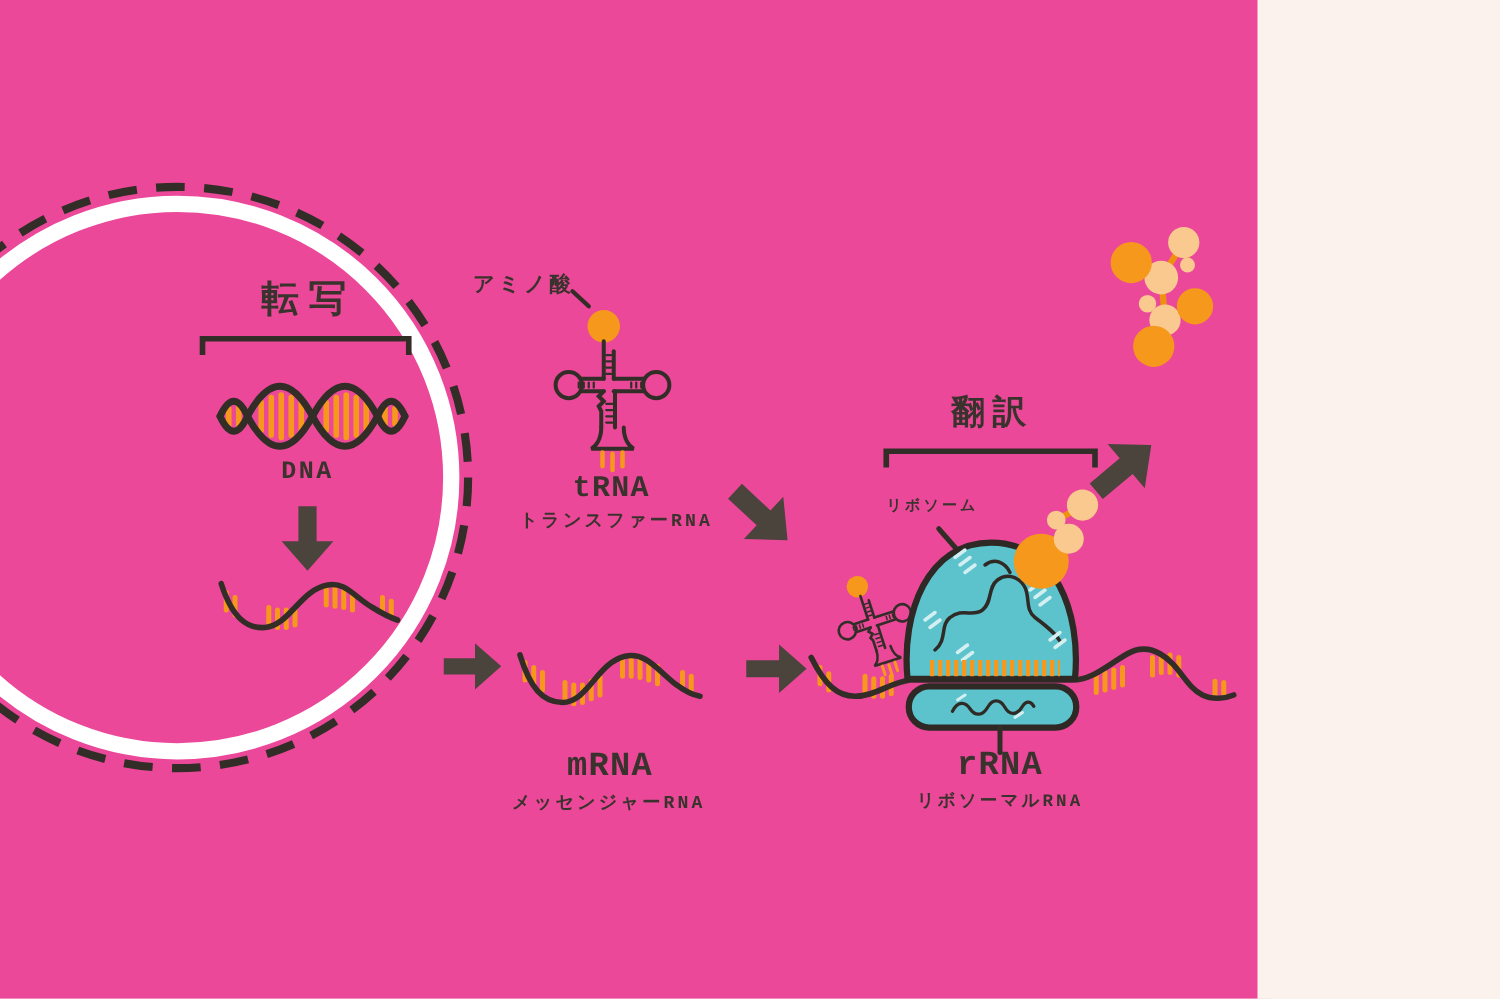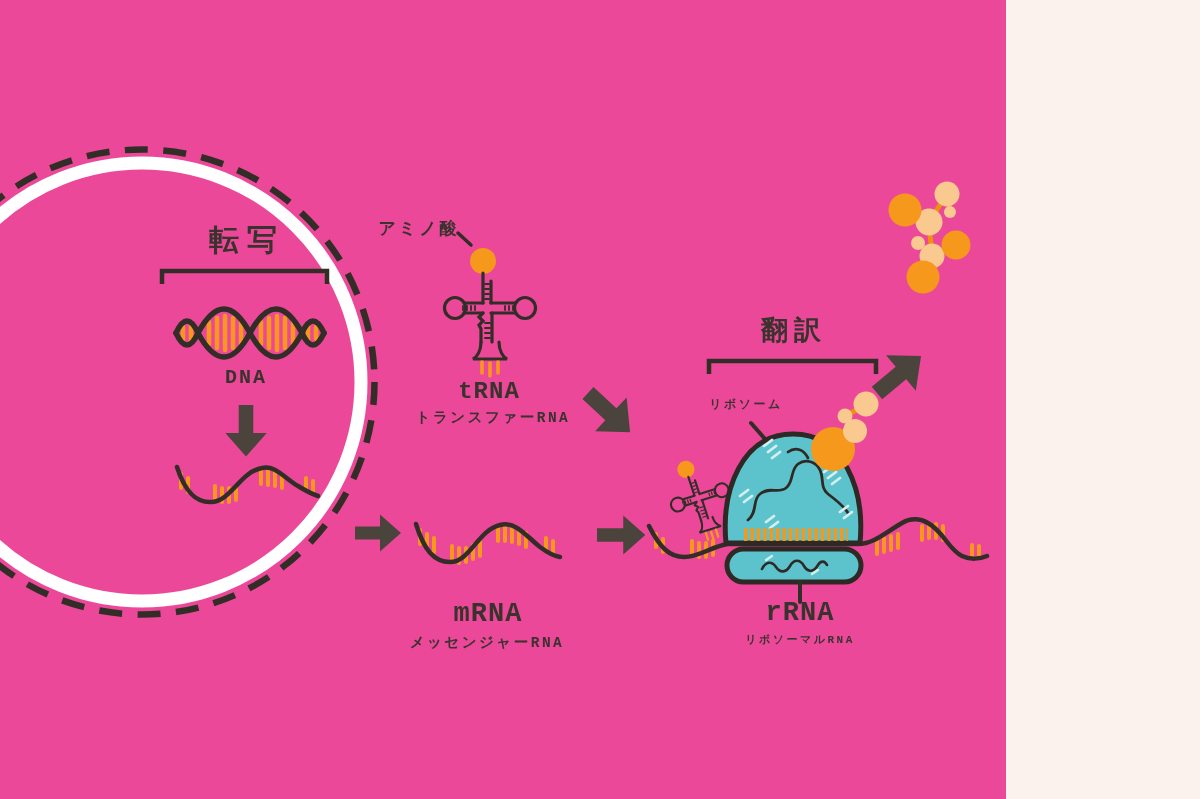--- a/index.html
+++ b/index.html
@@ -233,15 +233,15 @@
 <div class="lbl" style="left:247px;top:227px;font-size:30px;letter-spacing:8px;">転写</div>
 <div class="lbl" style="left:246px;top:368px;font-size:20px;letter-spacing:2px;">DNA</div>
 <div class="lbl" style="left:419px;top:205px;font-size:17px;letter-spacing:3px;margin-top:16px;">アミノ酸</div>
 <div class="lbl" style="left:489px;top:380px;font-size:24px;letter-spacing:1px;">tRNA</div>
 <div class="lbl" style="left:493px;top:411px;font-size:14.5px;letter-spacing:2.5px;">トランスファーRNA</div>
 <div class="lbl" style="left:488px;top:601px;font-size:27px;letter-spacing:1px;text-align:center;">mRNA</div>
 <div class="lbl" style="left:487px;top:636px;font-size:14.5px;letter-spacing:2.5px;">メッセンジャーRNA</div>
 <div class="lbl" style="left:794px;top:319px;font-size:27px;letter-spacing:6px;">翻訳</div>
 <div class="lbl" style="left:746px;top:399px;font-size:12px;letter-spacing:2.5px;">リボソーム</div>
 <div class="lbl" style="left:800px;top:600px;font-size:27px;letter-spacing:1px;text-align:right;">rRNA</div>
-<div class="lbl" style="left:800px;top:635px;font-size:11px;letter-spacing:2.5px;">リボソーマルRNA</div>
+<div class="lbl" style="left:800px;top:635px;font-size:14px;letter-spacing:2.5px;">リボソーマルRNA</div>
 
 </div>
 
 </body></html>

